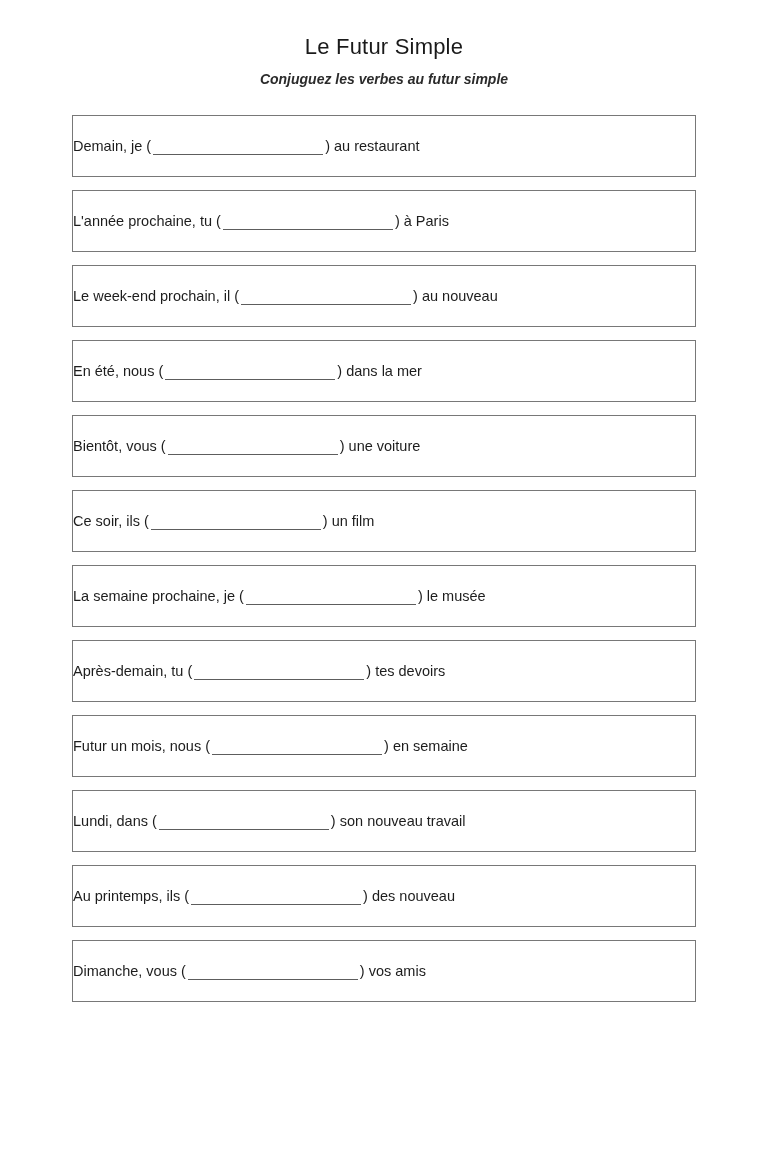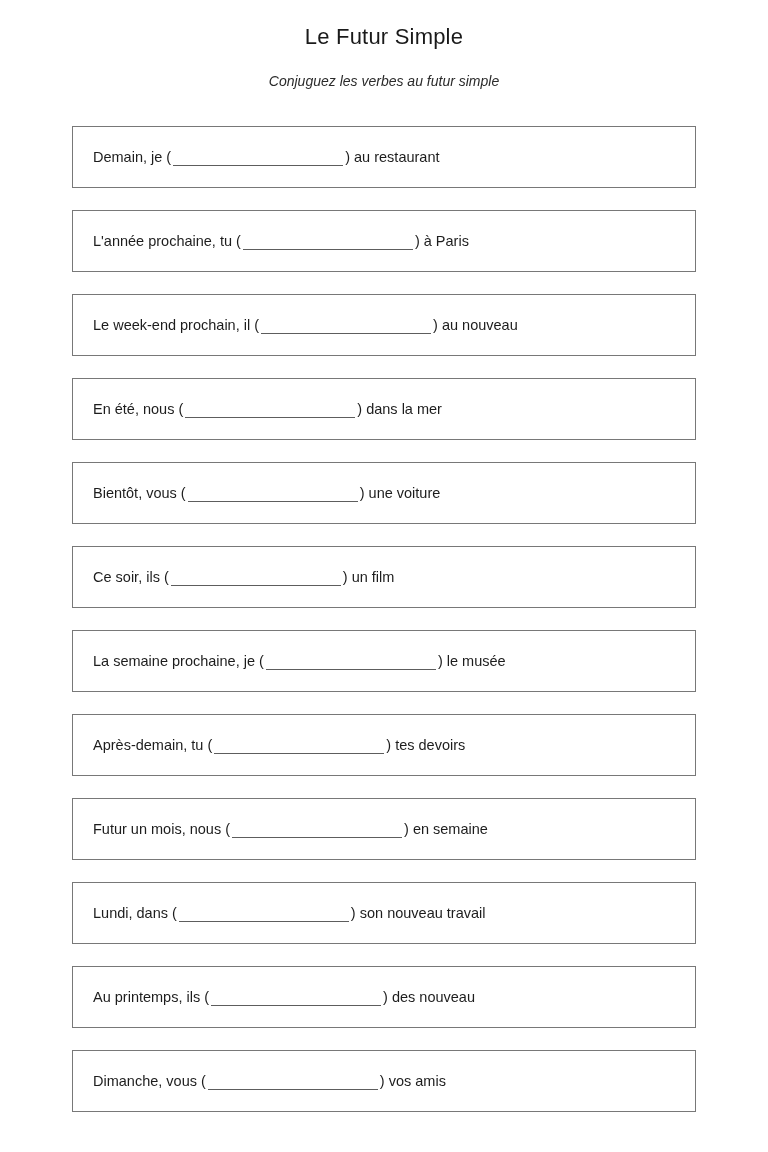--- a/index.html
+++ b/index.html
@@ -18,57 +18,56 @@
   .page {
     width: 768px;
     height: 1152px;
     box-sizing: border-box;
     position: relative;
     display: flex;
     flex-direction: column;
   }
   
   .header {
-    padding-top: 22px;
+    padding-top: 32px;
     text-align: center;
   }
   .worksheet-title {
     font-size: 22px;
     font-weight: 400;
     letter-spacing: 0.2px;
     color: #1a1a1a;
     margin: 0;
     line-height: 30px;
   }
   .worksheet-subtitle {
     font-size: 14px;
     font-style: italic;
-    font-weight: 400;
+    font-weight: 700;
     color: #2b2b2b;
-    margin: 20px 0 0 0;
+    margin: 8px 0 0 0;
     line-height: 19px;
   }
   
   .exercise-list {
     margin-top: 26px;
     padding: 0 72px 0 72px;
     display: flex;
     flex-direction: column;
     gap: 13px;
   }
   .exercise-row {
     box-sizing: border-box;
     height: 62px;
     border: 1px solid #787878;
     background: #ffffff;
     display: flex;
     align-items: center;
-    padding-left: 20px;
+    padding-left: 0;
     padding-right: 14px;
-    margin-top: 9px;
   }
   .sentence {
     font-size: 14.5px;
     line-height: 20px;
     color: #1d1d1d;
     white-space: nowrap;
     display: flex;
     align-items: baseline;
   }
   .sentence .prefix,

